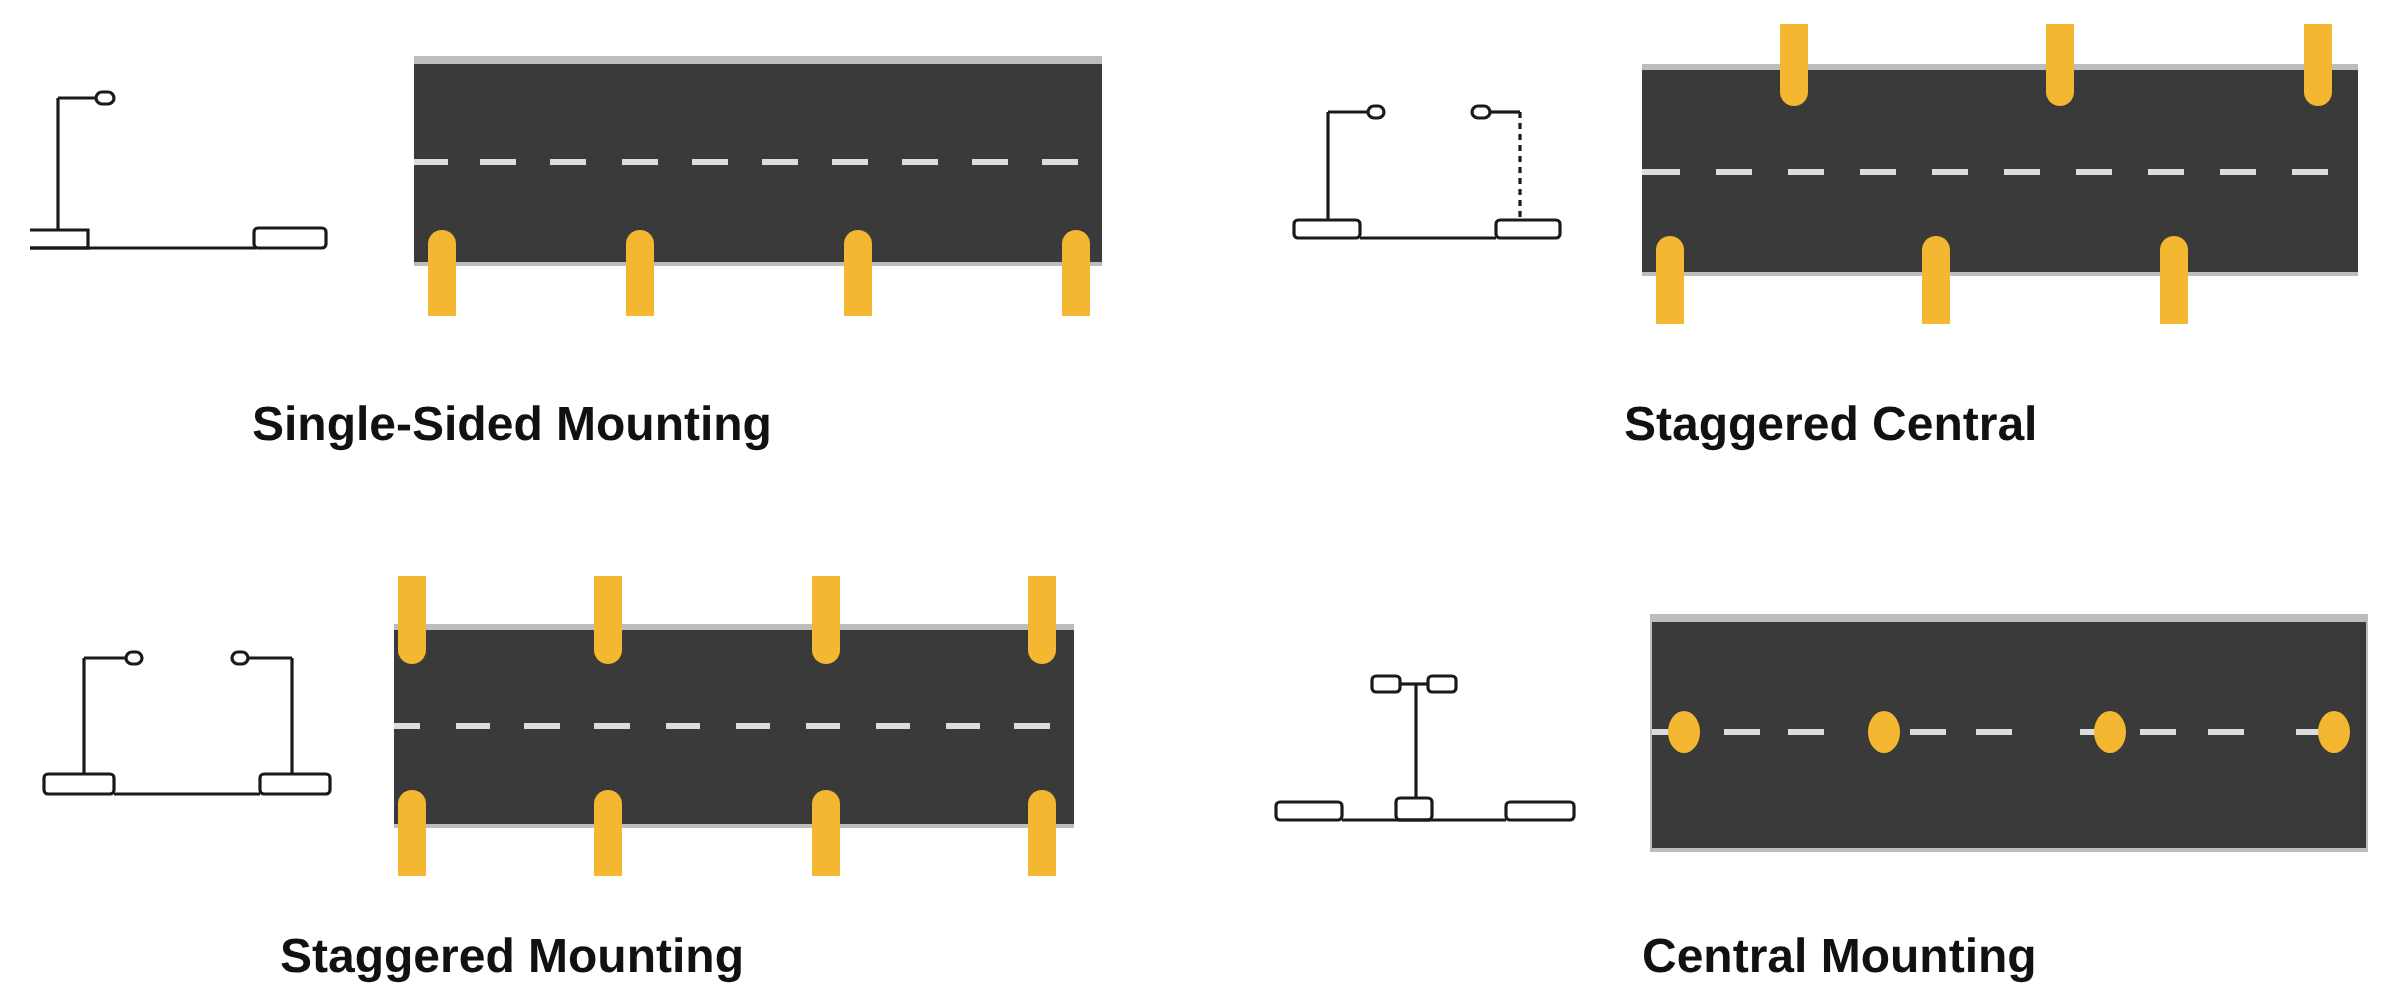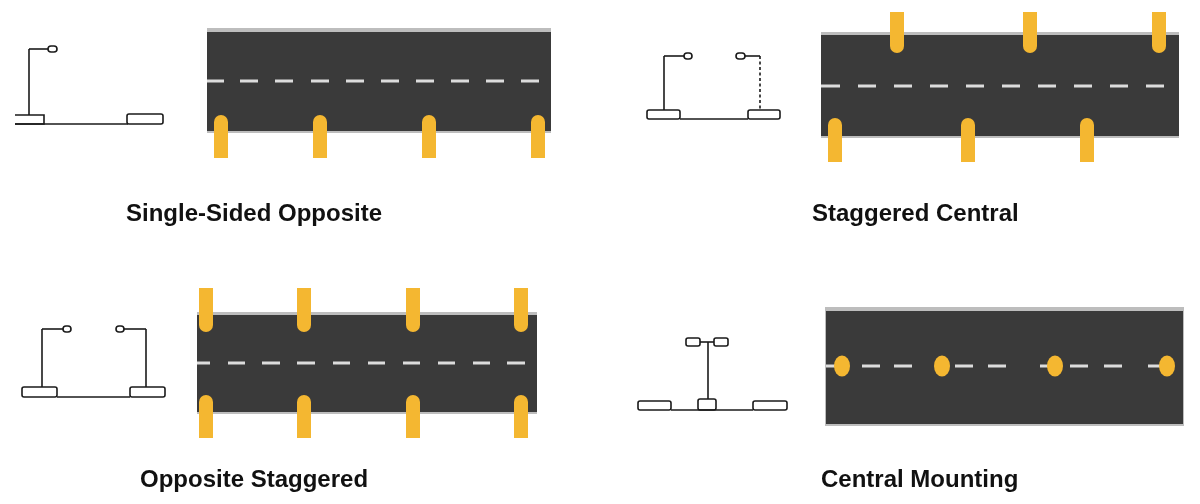--- a/index.html
+++ b/index.html
@@ -43,21 +43,21 @@
       <line x1="486" y1="81" x2="504" y2="81"></line>
       <line x1="521" y1="81" x2="539" y2="81"></line>
     </g>
     <g fill="#f4b731">
       <path d="M214 158 V122 a7 7 0 0 1 14 0 V158 Z"></path>
       <path d="M313 158 V122 a7 7 0 0 1 14 0 V158 Z"></path>
       <path d="M422 158 V122 a7 7 0 0 1 14 0 V158 Z"></path>
       <path d="M531 158 V122 a7 7 0 0 1 14 0 V158 Z"></path>
     </g>
   </svg>
-  <div class="label" style="left:126px;top:199px;">Single-Sided Opposite</div>
+  <div class="label" style="left:126px;top:199px;">Single-Sided Mounting</div>
 </div>
 
 <div class="abs" style="left:0;top:0;width:1200px;height:252px;">
   <svg width="1200" height="252">
     <g fill="none" stroke="#1a1a1a" stroke-width="1.6">
       <rect x="647" y="110" width="33" height="9" rx="2"></rect>
       <line x1="680" y1="119" x2="748" y2="119"></line>
       <rect x="748" y="110" width="32" height="9" rx="2"></rect>
       <line x1="664" y1="56" x2="664" y2="110"></line>
       <line x1="664" y1="56" x2="684" y2="56"></line>
@@ -131,21 +131,21 @@
       <path d="M406 288 V325 a7 7 0 0 0 14 0 V288 Z"></path>
       <path d="M514 288 V325 a7 7 0 0 0 14 0 V288 Z"></path>
     </g>
     <g fill="#f4b731">
       <path d="M199 438 V402 a7 7 0 0 1 14 0 V438 Z"></path>
       <path d="M297 438 V402 a7 7 0 0 1 14 0 V438 Z"></path>
       <path d="M406 438 V402 a7 7 0 0 1 14 0 V438 Z"></path>
       <path d="M514 438 V402 a7 7 0 0 1 14 0 V438 Z"></path>
     </g>
   </svg>
-  <div class="label" style="left:140px;top:465px;">Opposite Staggered</div>
+  <div class="label" style="left:140px;top:465px;">Staggered Mounting</div>
 </div>
 
 <div class="abs" style="left:0;top:0;width:1044px;height:504px;">
   <svg width="1200" height="504">
     <g fill="none" stroke="#1a1a1a" stroke-width="1.6">
       <rect x="638" y="401" width="33" height="9" rx="2"></rect>
       <line x1="671" y1="410" x2="753" y2="410"></line>
       <rect x="698" y="399" width="18" height="11" rx="2"></rect>
       <rect x="753" y="401" width="34" height="9" rx="2"></rect>
       <line x1="708" y1="342" x2="708" y2="399"></line>

